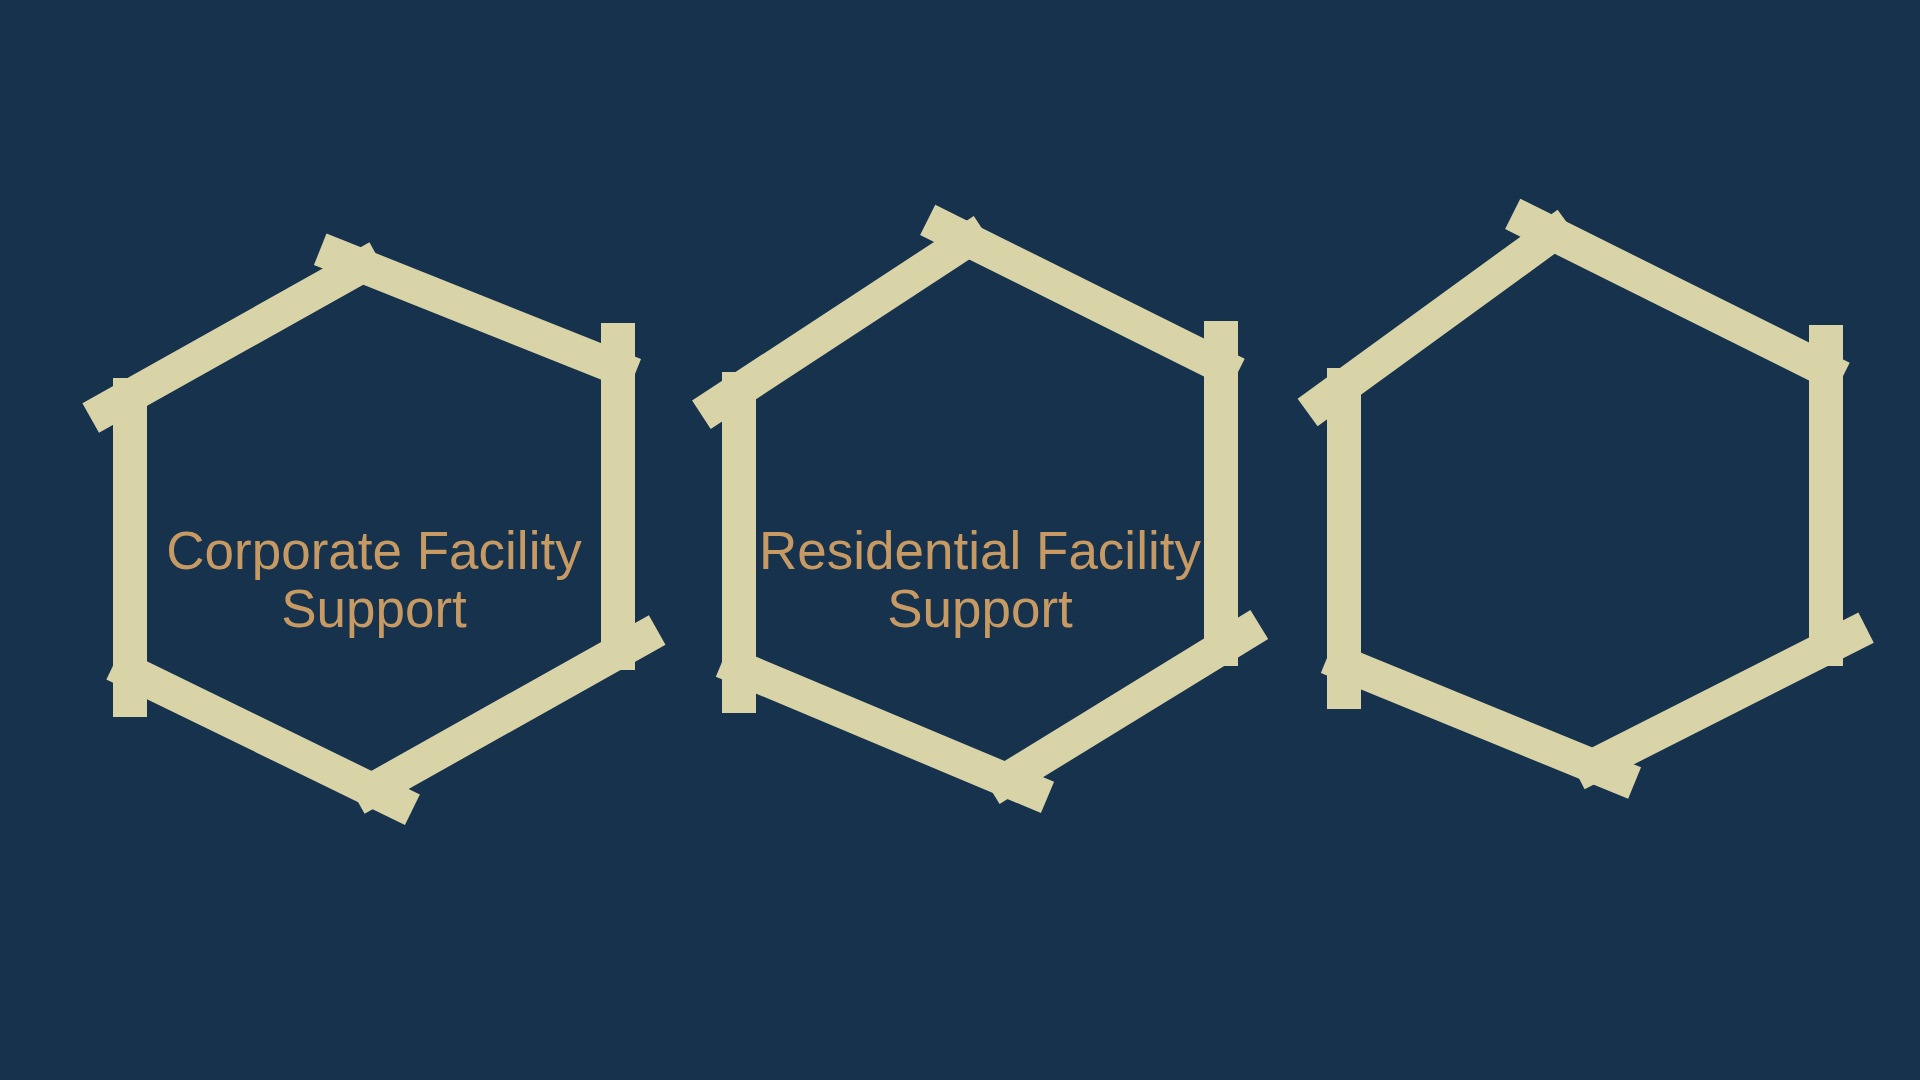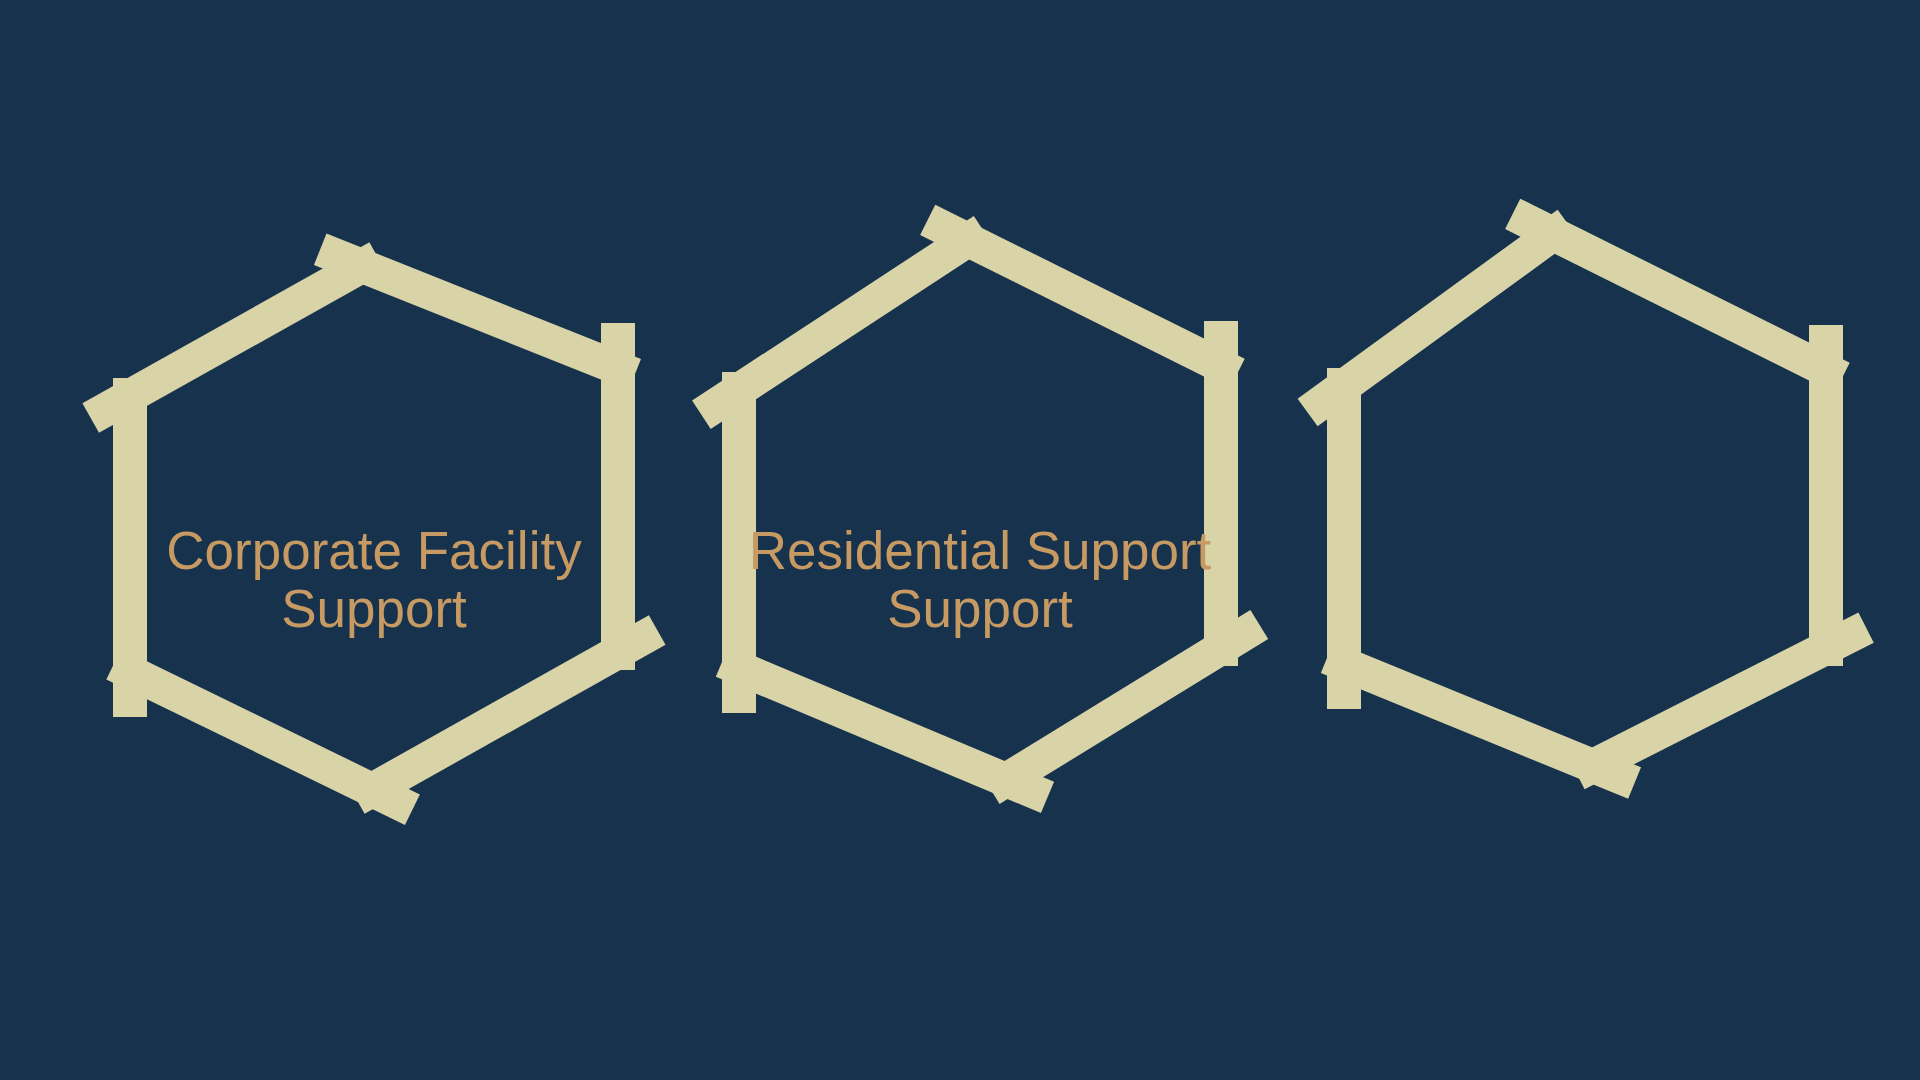--- a/index.html
+++ b/index.html
@@ -69,18 +69,18 @@
         <line x1="1307.6" y1="412.5" x2="1567.6" y2="223.4" stroke="#D9D4A8" stroke-width="34" stroke-linecap="butt"></line>
       </g>
     </svg>
 
   <div class="hexlabel" id="label-0" style="left: 64px; color: rgb(198, 154, 98);">
     <span class="line">Corporate Facility</span>
     <span class="line">Support</span>
   </div>
 
   <div class="hexlabel" id="label-1" style="left: 670px; color: rgb(198, 154, 98);">
-    <span class="line">Residential Support</span>
+    <span class="line">Residential Facility</span>
     <span class="line">Support</span>
   </div>
 
 
 </div>
 
 </body></html>

